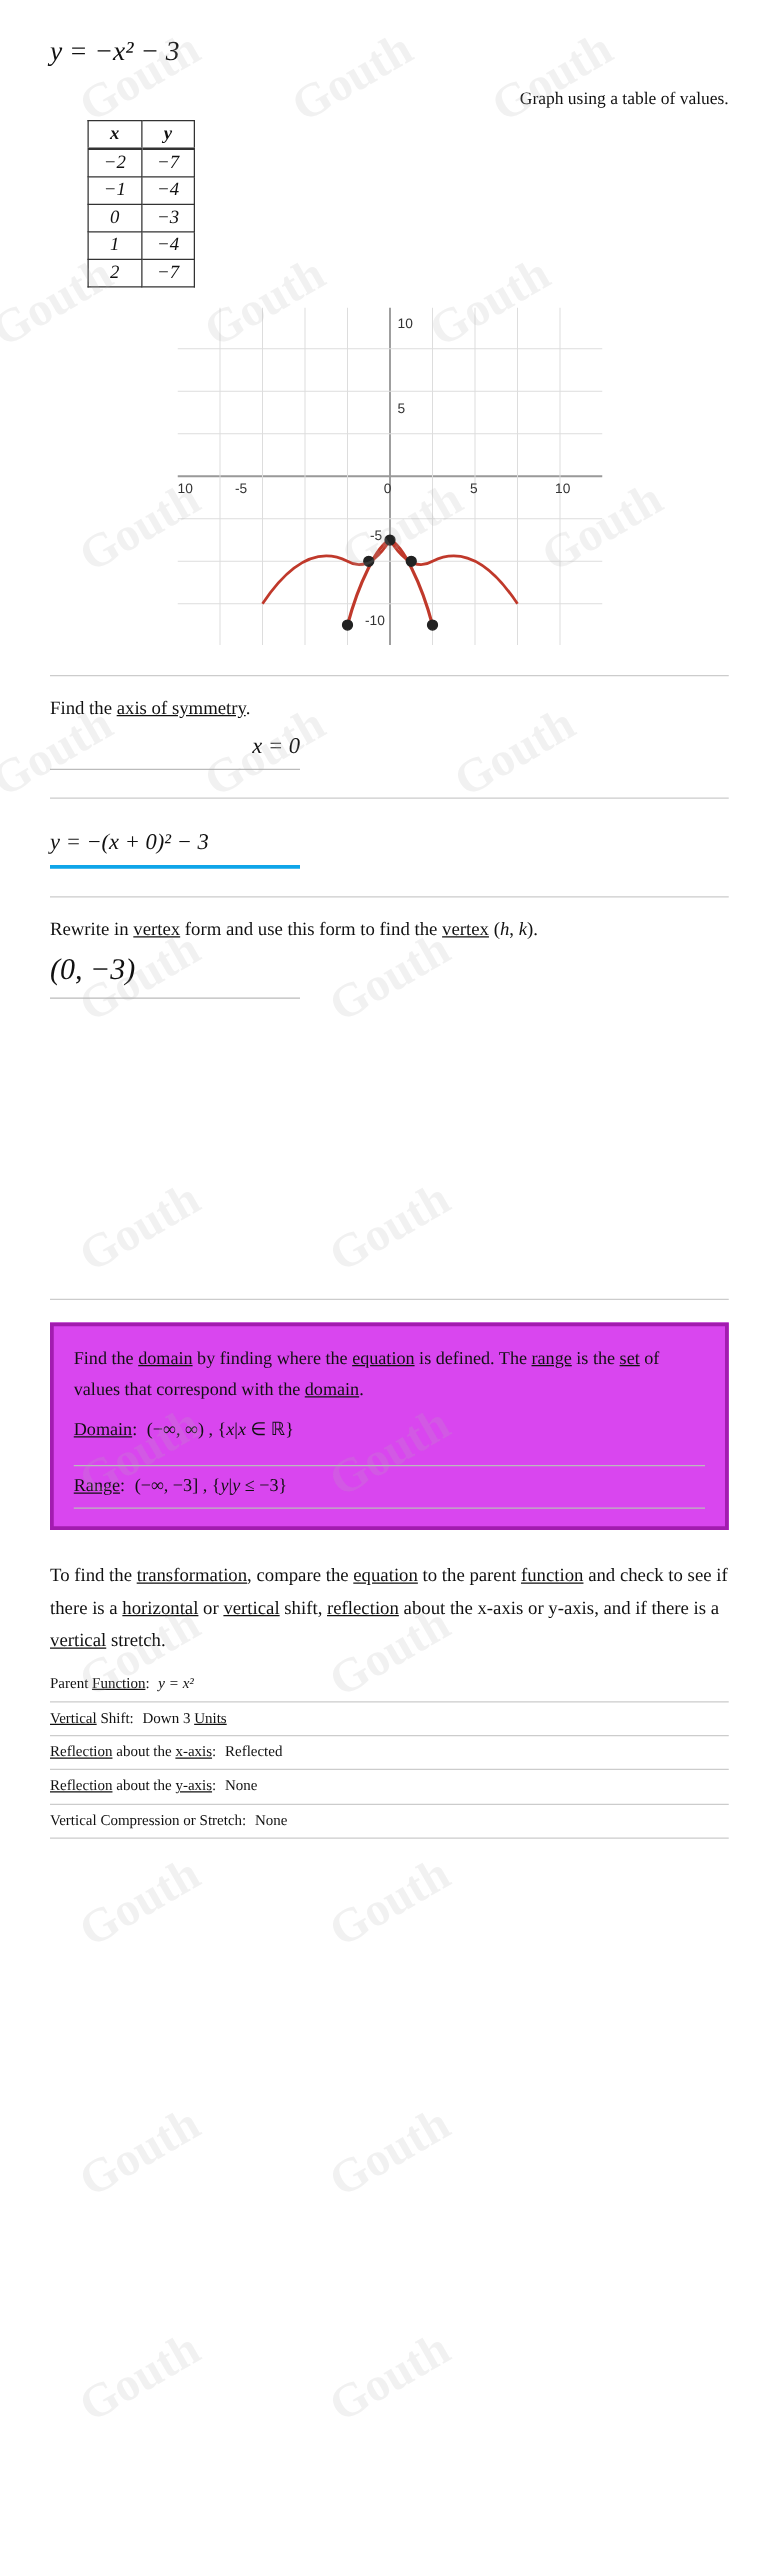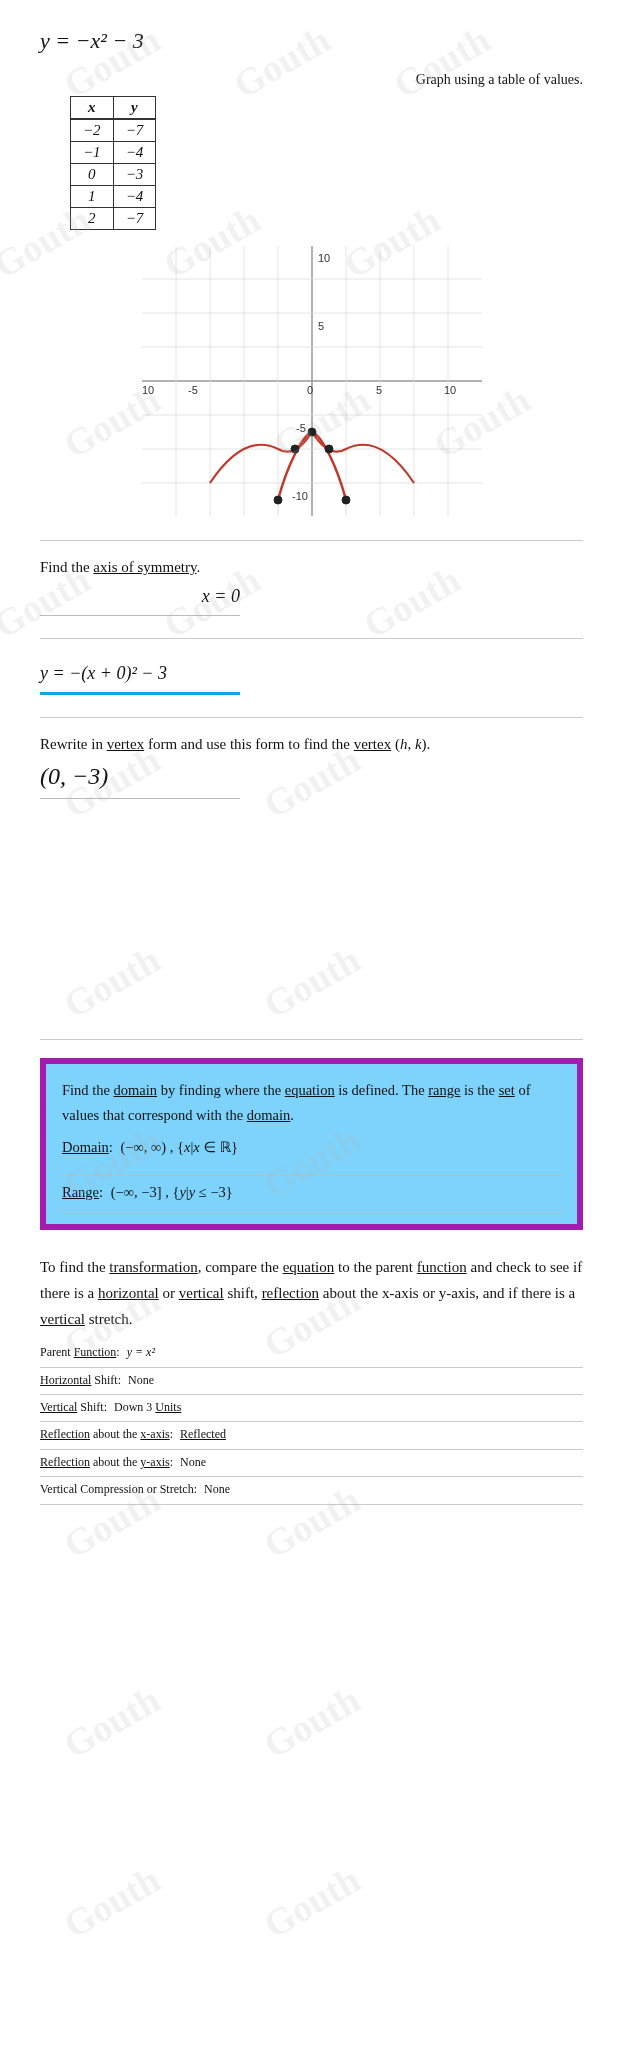--- a/index.html
+++ b/index.html
@@ -81,26 +81,26 @@
     }
     .find-section .underlined {
       text-decoration: underline;
     }
 
     .section-block {
       margin-bottom: 22px;
     }
 
     .domain-range-box {
-      border: 6px solid #a21caf;
+      border: 3px solid #a21caf;
       padding: 14px 16px;
       margin: 12px 0 24px 0;
       font-size: 14.5px;
       line-height: 1.7;
-      background: #7dd3fc;
+      background: #d946ef;
     }
 
     .domain-range-box .underlined {
       text-decoration: underline;
     }
 
     .transform-section {
       font-size: 15px;
       line-height: 1.75;
       margin-bottom: 8px;
@@ -322,30 +322,26 @@
 
 <div class="transform-section">
   <p style="margin-bottom: 10px;">
     To find the <span class="underlined">transformation</span>, compare the <span class="underlined">equation</span> to the parent <span class="underlined">function</span> and check to see if there is a <span class="underlined">horizontal</span> or <span class="underlined">vertical</span> shift, <span class="underlined">reflection</span> about the x-axis or y-axis, and if there is a <span class="underlined">vertical</span> stretch.
   </p>
   <div class="transform-item">
     <span>Parent <span class="underlined">Function</span>:</span>
     <span style="font-style:italic; margin-left:4px;"><i>y</i> = <i>x</i>²</span>
   </div>
   <div class="transform-item">
-    <span><span class="underlined">Horizontal</span> Shift:</span>
-    <span style="margin-left:4px;">None</span>
-  </div>
-  <div class="transform-item">
     <span><span class="underlined">Vertical</span> Shift:</span>
     <span style="margin-left:4px;">Down 3 <span class="underlined">Units</span></span>
   </div>
   <div class="transform-item">
     <span><span class="underlined">Reflection</span> about the <span class="underlined">x-axis</span>:</span>
-    <span style="margin-left:4px;text-decoration:underline;">Reflected</span>
+    <span style="margin-left:4px;">Reflected</span>
   </div>
   <div class="transform-item">
     <span><span class="underlined">Reflection</span> about the <span class="underlined">y-axis</span>:</span>
     <span style="margin-left:4px;">None</span>
   </div>
   <div class="transform-item">
     <span>Vertical Compression or Stretch:</span>
     <span style="margin-left:4px;">None</span>
   </div>
 </div>

